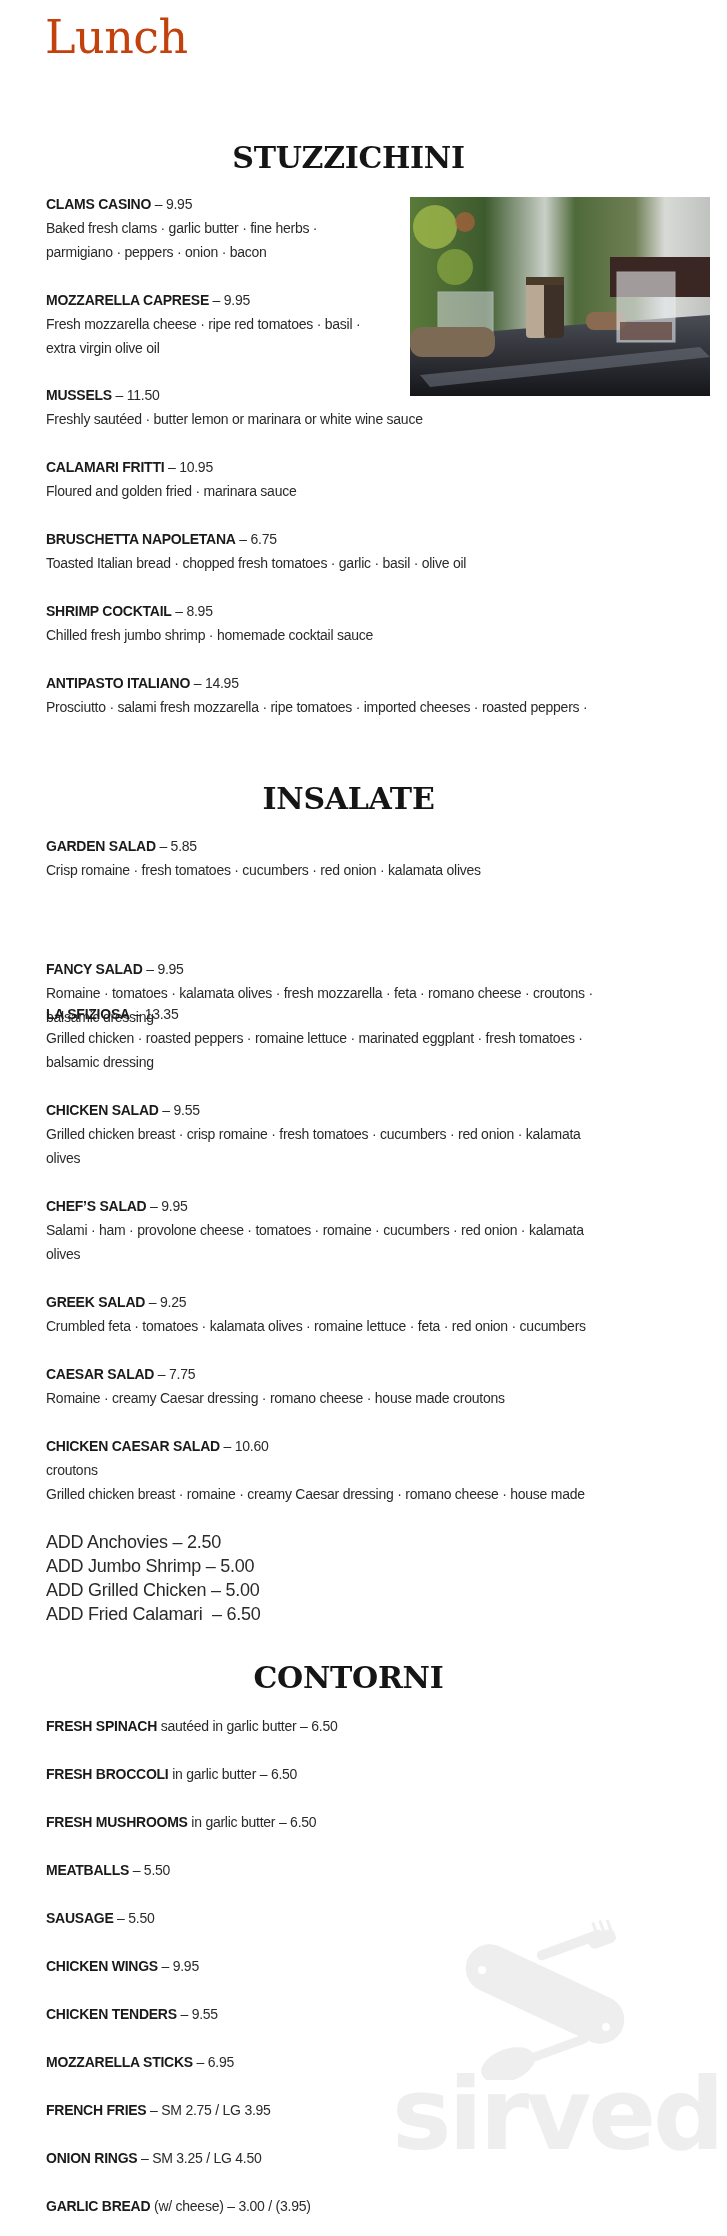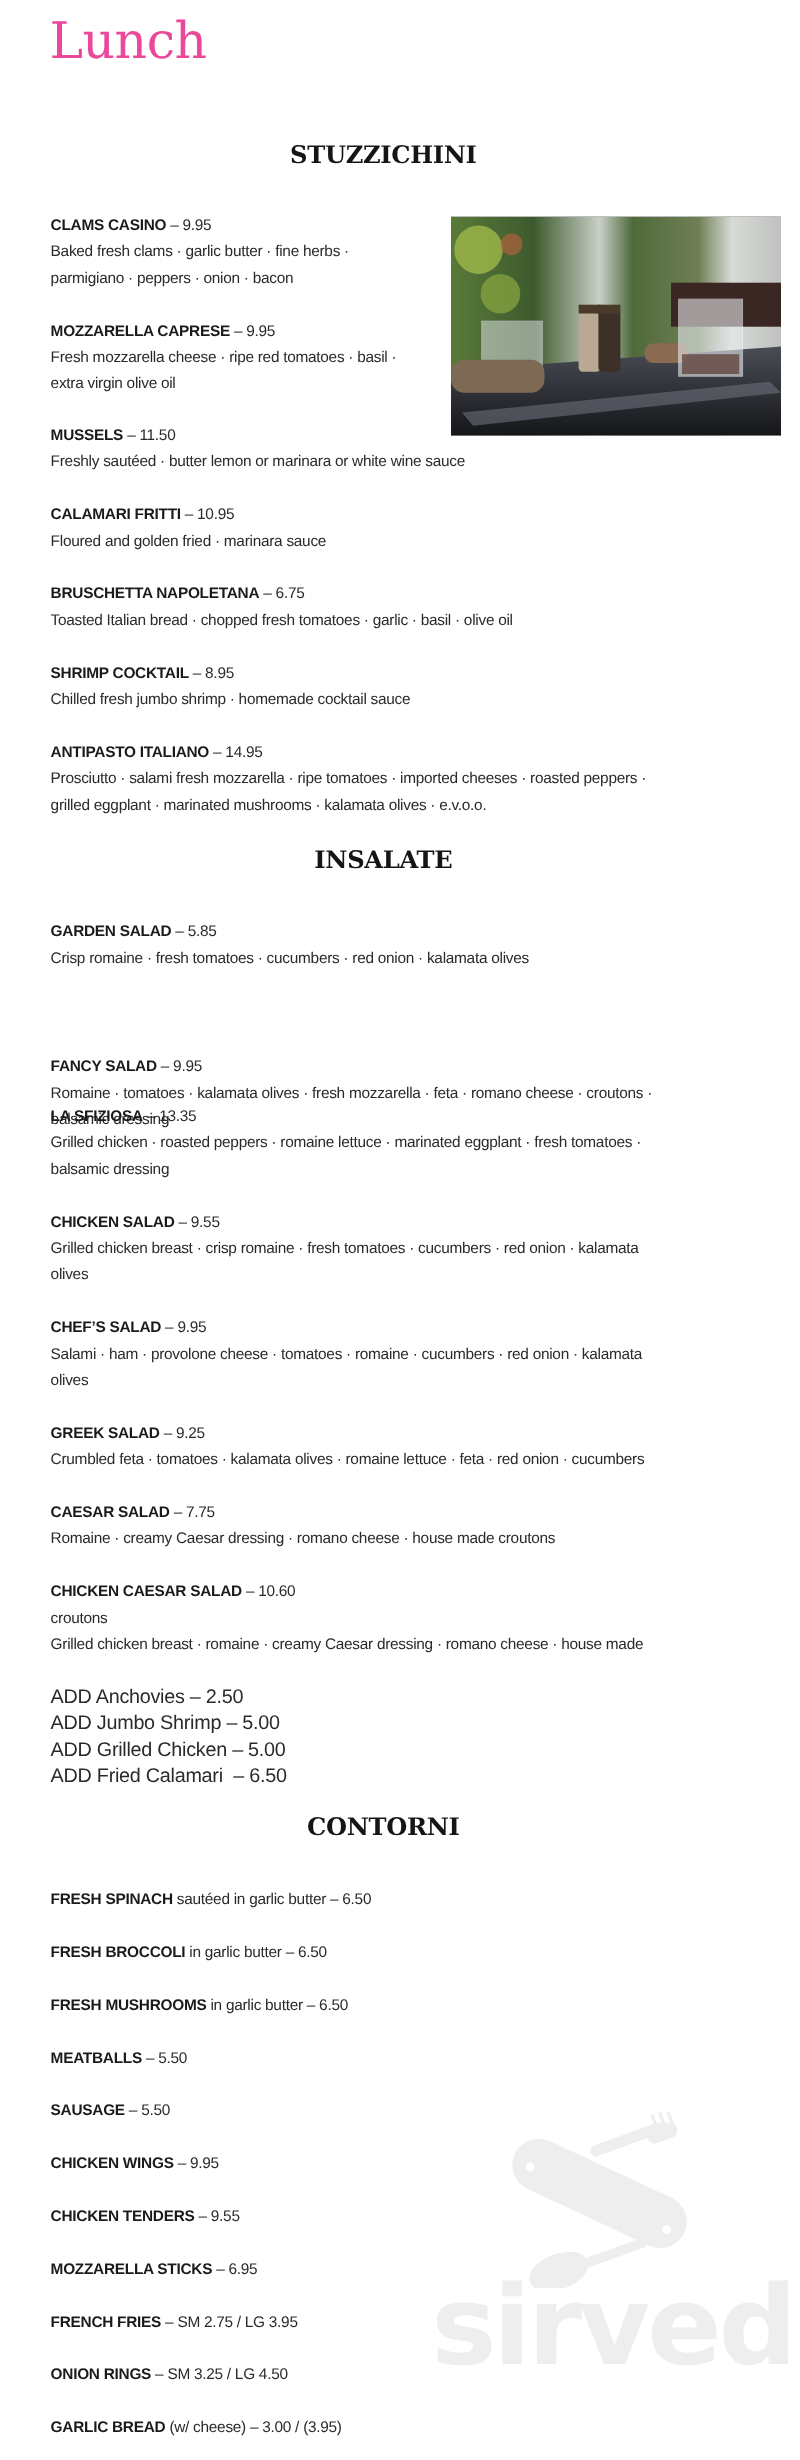--- a/index.html
+++ b/index.html
@@ -12,33 +12,34 @@
       color: #222222;
       font-family: "Liberation Sans", sans-serif;
     }
     .page-title {
       position: absolute;
       left: 45px;
       top: 10px;
       font-family: "DejaVu Serif", serif;
       font-size: 46px;
       font-weight: normal;
-      color: #ec4899;
+      color: #c2410c;
       letter-spacing: -0.5px;
     }
     .section-heading {
       position: absolute;
       left: 0;
       width: 697px;
       text-align: center;
       font-family: "DejaVu Serif", serif;
       font-weight: bold;
-      font-size: 22px;
+      font-size: 30px;
       color: #151515;
       letter-spacing: -0.3px;
+      margin-top: 12px;
     }
     .item {
       position: absolute;
       left: 46px;
       font-size: 14px;
       line-height: 24px;
       color: #2a2a2a;
       font-family: "Liberation Sans", sans-serif;
       letter-spacing: -0.25px;
     }
@@ -155,21 +156,20 @@
 </div>
 
 <div class="item" style="top:599px">
   <span class="name">SHRIMP COCKTAIL</span><span> – 8.95</span>
   <span class="desc">Chilled fresh jumbo shrimp · homemade cocktail sauce</span>
 </div>
 
 <div class="item" style="top:671px">
   <span class="name">ANTIPASTO ITALIANO</span><span> – 14.95</span>
   <span class="desc">Prosciutto · salami fresh mozzarella · ripe tomatoes · imported cheeses · roasted peppers ·</span>
-  <span class="desc">grilled eggplant · marinated mushrooms · kalamata olives · e.v.o.o.</span>
 </div>
 
 <h2 class="section-heading" style="top:769px">INSALATE</h2>
 
 <div class="item" style="top:834px">
   <span class="name">GARDEN SALAD</span><span> – 5.85</span>
   <span class="desc">Crisp romaine · fresh tomatoes · cucumbers · red onion · kalamata olives</span>
 </div>
 
 <div class="item" style="top:957px">

